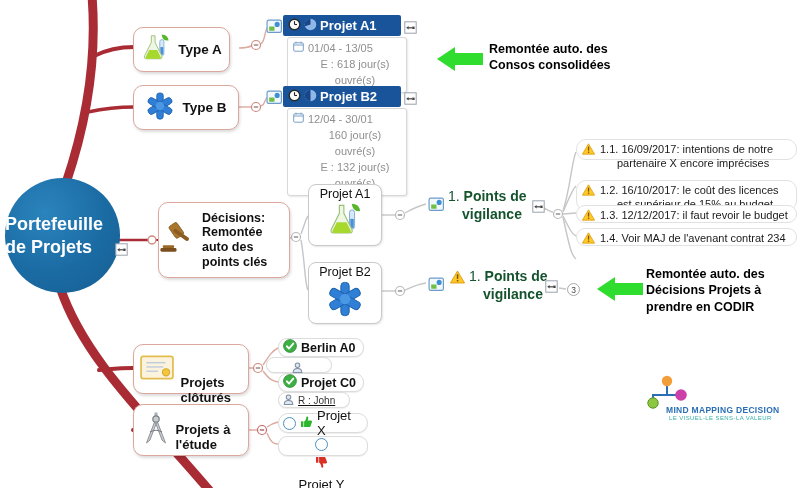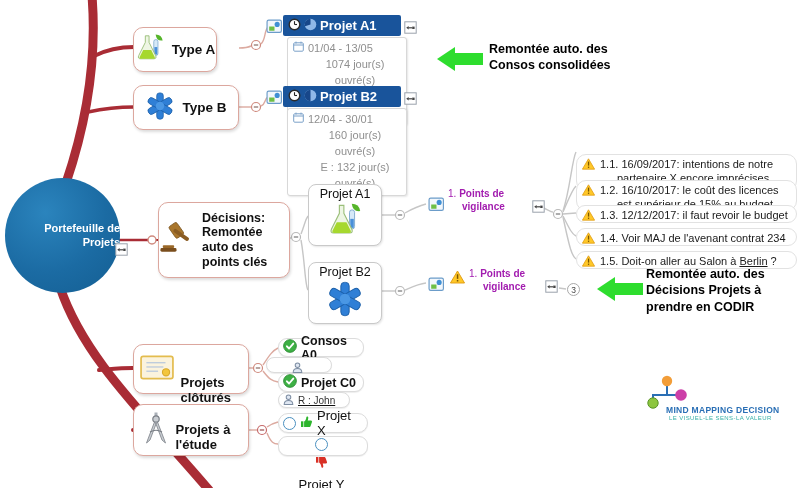--- a/index.html
+++ b/index.html
@@ -8,32 +8,32 @@
     position:relative; width:798px; height:488px; background:#ffffff;
     font-family:"Liberation Sans", sans-serif; overflow:hidden;
   }
   #wires { position:absolute; left:0; top:0; z-index:0; }
   .node { position:absolute; z-index:2; }
 
   
   .central {
     left:5px; top:178px; width:115px; height:115px; border-radius:50%;
     background:radial-gradient(circle at 35% 30%, #2b84bd 0%, #1b6ba3 55%, #145e92 100%);
-    display:flex; align-items:center; justify-content:center; text-align:right;
-    color:#fff; font-weight:bold; font-size:11px; line-height:1.25;
+    display:flex; align-items:center; justify-content:center; text-align:left;
+    color:#fff; font-weight:bold; font-size:18px; line-height:1.25;
   }
 
   
   .topicbox {
     background:#fff; border:1.5px solid #dca79e; border-radius:10px;
     box-shadow:1px 2px 3px rgba(0,0,0,0.14);
     display:flex; align-items:center; justify-content:center; gap:7px;
     font-weight:bold; color:#111;
   }
-  .tb-typeA { left:133px; top:27px;  width:84px; height:45px; font-size:13.5px; }
+  .tb-typeA { left:133px; top:27px;  width:97px; height:45px; font-size:13.5px; }
   .tb-typeB { left:133px; top:85px;  width:106px; height:45px; font-size:13.5px; }
   .tb-dec   { left:158px; top:202px; width:132px; height:76px; font-size:12.5px; line-height:1.18; }
   .tb-dec .lbl { width:90px; }
   .tb-clos  { left:133px; top:344px; width:116px; height:50px; font-size:13px; line-height:1.15; }
   .tb-clos .lbl { width:62px;margin-top:44px; }
   .tb-etud  { left:133px; top:404px; width:116px; height:52px; font-size:13px; line-height:1.15; }
   .tb-etud .lbl { width:64px;margin-top:16px; }
 
   
   .ptitle {
@@ -54,21 +54,21 @@
   
   .midbox {
     background:#fff; border:1.3px solid #c9c9c9; border-radius:8px;
     box-shadow:1px 1px 2px rgba(0,0,0,0.10);
     width:74px; height:62px; display:flex; flex-direction:column; align-items:center;
     padding-top:2px; font-size:12.5px; color:#111; gap:1px;
   }
   .mb-a1 { left:308px; top:184px; }
   .mb-b2 { left:308px; top:262px; }
 
-  .vigilance { position:absolute; font-size:10px; color:#a21caf; width:96px;
+  .vigilance { position:absolute; font-size:14px; color:#14532d; width:96px;
     padding-left:14px; text-indent:-14px; line-height:1.25; }
   .vigilance b { font-weight:bold; }
 
   .badge3 {
     position:absolute; width:13px; height:13px; border:1px solid #a8a8a8; border-radius:50%;
     background:#fff; font-size:8.5px; color:#444; display:flex; align-items:center; justify-content:center;
   }
 
   
   .warn {
@@ -261,21 +261,20 @@
   <div class="pbody" style="left:287px; top:37px;">
     <div class="r1">
       <span><svg width="11" height="11" viewBox="0 0 11 11">
             <rect x="0.7" y="1.8" width="9.6" height="8.4" rx="1" fill="#fff" stroke="#7aa0c8"></rect>
             <line x1="0.7" y1="4" x2="10.3" y2="4" stroke="#7aa0c8"></line>
             <line x1="3" y1="0.6" x2="3" y2="2.6" stroke="#7aa0c8"></line>
             <line x1="8" y1="0.6" x2="8" y2="2.6" stroke="#7aa0c8"></line>
           </svg></span>
       <span>01/04 - 13/05</span>
     </div>
-    <div class="ind">1074 jour(s) ouvré(s)</div>
     <div class="ind">E : 618 jour(s) ouvré(s)</div>
   </div>
 
   <div class="iconbtn" style="left:266px; top:89px;">
     <svg width="17" height="17" viewBox="0 0 16 16">
         <rect x="1" y="2" width="13.5" height="11.5" rx="1.5" fill="#f2f7fc" stroke="#6b9cc9" stroke-width="1.1"></rect>
         <rect x="3" y="8" width="5" height="4" fill="#6ebf45"></rect>
         <circle cx="10.5" cy="6" r="2.4" fill="#3f8fd4"></circle>
       </svg>
   </div>
@@ -356,21 +355,21 @@
   </div>
   <div class="iconbtn" style="left:532px; top:199px;">
     <svg width="13" height="13" viewBox="0 0 13 13">
         <rect x="0.8" y="0.8" width="11.4" height="11.4" fill="#fff" stroke="#9aa2ac"></rect>
         <rect x="8.2" y="5.6" width="2.4" height="2.4" fill="#444"></rect>
         <line x1="4.2" y1="6.8" x2="8" y2="6.8" stroke="#444" stroke-width="1.2"></line>
         <path d="M2.2 6.8 l2.4 -1.7 v3.4 z" fill="#444"></path>
       </svg>
   </div>
 
-  <div class="warn" style="top:154px; height:37px;">
+  <div class="warn" style="top:139px; height:21px;">
     <svg width="13" height="12" viewBox="0 0 13 12">
         <path d="M6.5 0.8 L12.6 11.2 H0.4 Z" fill="#ffc828" stroke="#e09a10" stroke-width="0.8"></path>
         <rect x="5.9" y="3.6" width="1.3" height="4" fill="#7a5500"></rect>
         <rect x="5.9" y="8.6" width="1.3" height="1.3" fill="#7a5500"></rect>
       </svg>
     <span class="wt">1.1. 16/09/2017: intentions de notre partenaire X encore imprécises</span>
   </div>
   <div class="warn" style="top:180px; height:31px;">
     <svg width="13" height="12" viewBox="0 0 13 12">
         <path d="M6.5 0.8 L12.6 11.2 H0.4 Z" fill="#ffc828" stroke="#e09a10" stroke-width="0.8"></path>
@@ -387,28 +386,20 @@
       </svg>
     <span class="wt">1.3. 12/12/2017: il faut revoir le budget</span>
   </div>
   <div class="warn" style="top:228px; height:18px;">
     <svg width="13" height="12" viewBox="0 0 13 12">
         <path d="M6.5 0.8 L12.6 11.2 H0.4 Z" fill="#ffc828" stroke="#e09a10" stroke-width="0.8"></path>
         <rect x="5.9" y="3.6" width="1.3" height="4" fill="#7a5500"></rect>
         <rect x="5.9" y="8.6" width="1.3" height="1.3" fill="#7a5500"></rect>
       </svg>
     <span class="wt">1.4. Voir MAJ de l'avenant contrat 234</span>
-  </div>
-  <div class="warn" style="top:251px; height:18px;">
-    <svg width="13" height="12" viewBox="0 0 13 12">
-        <path d="M6.5 0.8 L12.6 11.2 H0.4 Z" fill="#ffc828" stroke="#e09a10" stroke-width="0.8"></path>
-        <rect x="5.9" y="3.6" width="1.3" height="4" fill="#7a5500"></rect>
-        <rect x="5.9" y="8.6" width="1.3" height="1.3" fill="#7a5500"></rect>
-      </svg>
-    <span class="wt"><span>1.5. Doit-on aller au Salon à </span><span class="lnk">Berlin</span><span> ?</span></span>
   </div>
 
   <div class="node midbox mb-b2">
     <span>Projet B2</span>
     <span>
       <svg width="38" height="38" viewBox="0 0 32 32">
         <g fill="#2f7fd6" stroke="#1b5fa8" stroke-width="0.8">
           <rect x="12.5" y="2" width="7" height="28" rx="3"></rect>
           <rect x="12.5" y="2" width="7" height="28" rx="3" transform="rotate(60 16 16)"></rect>
           <rect x="12.5" y="2" width="7" height="28" rx="3" transform="rotate(-60 16 16)"></rect>
@@ -462,21 +453,21 @@
       </svg>
     </span>
     <span class="lbl">Projets clôturés</span>
   </div>
 
   <div class="small-item" style="left:278px; top:338px; width:86px; height:19px;">
     <span><svg width="14" height="14" viewBox="0 0 15 15">
           <circle cx="7.5" cy="7.5" r="6.8" fill="#3db044" stroke="#2e8c36"></circle>
           <path d="M4.2 7.8 l2.3 2.4 L11 4.9" fill="none" stroke="#fff" stroke-width="2" stroke-linecap="round" stroke-linejoin="round"></path>
         </svg></span>
-    <span class="nm">Consos A0</span>
+    <span class="nm">Berlin A0</span>
   </div>
   <div class="small-item" style="left:266px; top:357px; width:66px; height:16px;flex-direction:column;">
     <span><svg width="11" height="11" viewBox="0 0 12 12">
           <circle cx="6" cy="3.6" r="2.5" fill="#dfe7f2" stroke="#7d8da2" stroke-width="1.1"></circle>
           <path d="M1.3 11.4 q0 -4.3 4.7 -4.3 q4.7 0 4.7 4.3 z" fill="#dfe7f2" stroke="#7d8da2" stroke-width="1.1"></path>
         </svg></span>
     <span class="resp">R : Léa</span>
   </div>
   <div class="small-item" style="left:278px; top:373px; width:86px; height:19px;">
     <span><svg width="14" height="14" viewBox="0 0 15 15">

